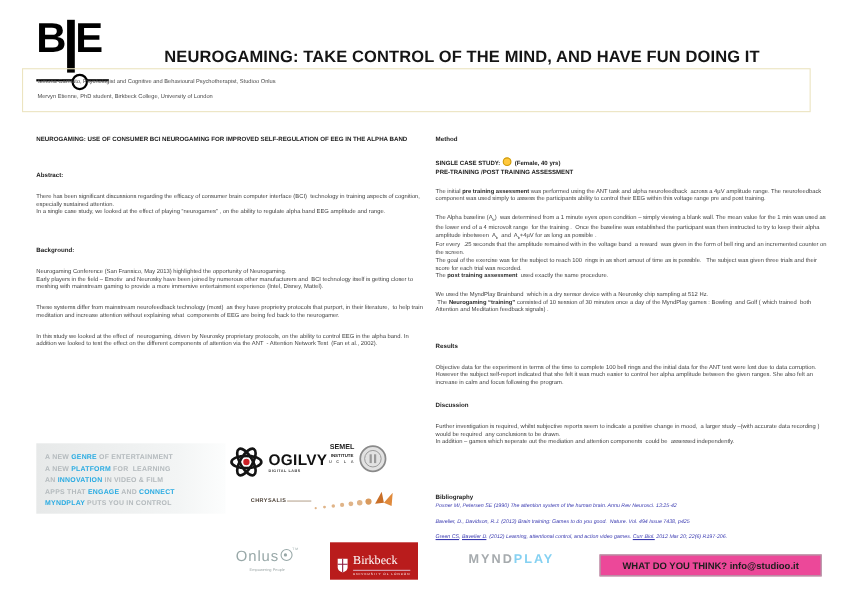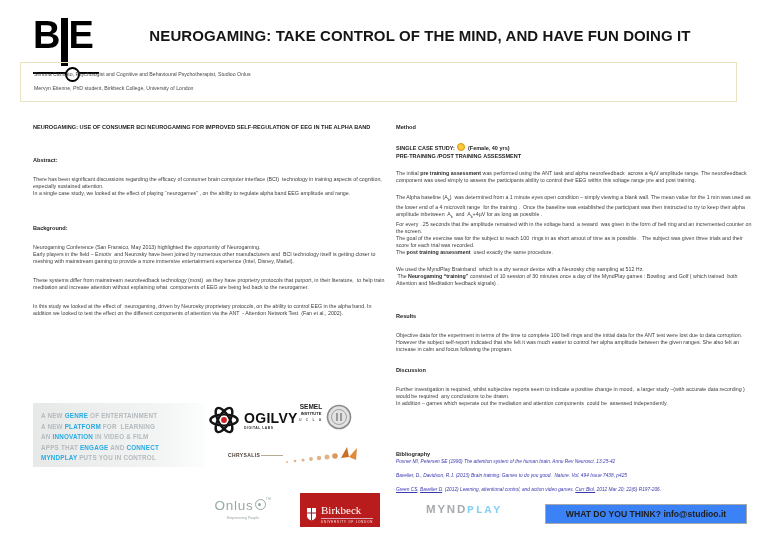--- a/index.html
+++ b/index.html
@@ -5,21 +5,21 @@
   html,body{margin:0;padding:0;background:#fff;}
   .poster{position:relative;width:768px;height:540px;background:#fff;overflow:hidden;
           font-family:"Liberation Sans", sans-serif;color:#3d3d3d;}
 
   
   .be-logo{position:absolute;left:33px;top:16px;width:66px;}
   .be-letters{font-weight:900;font-size:38px;line-height:38px;color:#000;letter-spacing:-2px;display:flex;align-items:flex-start;}
   .be-bar{display:inline-block;width:7px;height:48px;background:#000;margin:0 0 0 3px;position:relative;top:2px;}
   .be-rule{border-top:2px solid #000;margin-top:8px;position:relative;width:66px;}
   .be-circle{position:absolute;left:32px;top:-7px;width:11px;height:11px;border:2.5px solid #000;border-radius:50%;background:#fff;}
-  .title{position:absolute;left:108px;right:36px;top:27px;margin:0;text-align:center;
+  .title{position:absolute;left:108px;right:36px;top:27px;margin:16px;text-align:center;
          font-size:15px;font-weight:800;color:#151515;letter-spacing:0.1px;}
   .authors-box{position:absolute;left:20px;right:31px;top:62px;height:40px;
                border:1px solid #ece4c0;padding:5px 13px;box-sizing:border-box;}
   .author{margin:3px 0 8px 0;font-size:5.2px;color:#4a4a4a;}
 
   
   .col{position:absolute;font-size:5.3px;line-height:7px;}
   .col-left{left:33px;top:124px;width:352px;}
   .col-right{left:396px;top:124px;width:360px;}
   .sec-label{font-weight:800;font-size:5.6px;color:#1d1d1d;margin:0;}
@@ -63,24 +63,24 @@
              position:relative;margin-left:1px;}
   .studioo-o::after{content:"";position:absolute;left:2.6px;top:2.6px;width:3px;height:3px;
              border-radius:50%;background:#98a8a8;}
   .studioo-tm{font-size:3px;vertical-align:10px;color:#98a8a8;}
   .studioo-tag{font-size:3.6px;color:#9aa4a4;margin-top:3px;}
   .birkbeck{position:absolute;left:300px;top:493px;background:#b91c1c;color:#fff;
             padding:12px 7px 3px 6px;display:flex;align-items:center;gap:4px;}
   .bk-name{font-family:"Liberation Serif", serif;font-size:11px;line-height:11px;}
   .bk-sub{font-size:2.8px;letter-spacing:0.9px;margin-top:1.5px;border-top:0.5px solid #d9a8ba;padding-top:1px;}
   .myndplay-logo{position:absolute;left:393px;top:503px;font-size:11.5px;font-weight:700;letter-spacing:1.8px;}
-  .mp-mynd{color:#a6abae;margin-left:33px;} .mp-play{color:#85d1f2;font-family:Liberation Mono, monospace;}
+  .mp-mynd{color:#a6abae;margin-left:33px;} .mp-play{color:#85d1f2;}
   .contact-box{position:absolute;left:545px;top:504px;width:202px;height:20px;box-sizing:border-box;
                border:1px solid #a8a8a8;display:flex;align-items:center;justify-content:center;
-               font-size:8.6px;font-weight:700;color:#1e1e1e;background:#3b82f6;}
+               font-size:8.6px;font-weight:700;color:#1e1e1e;background:#ec4899;}
 </style>
 </head>
 <body>
 
 <div class="poster">
 
   <div class="be-logo">
     <div class="be-letters">
       <span>B</span>
         <span class="be-bar"></span>

